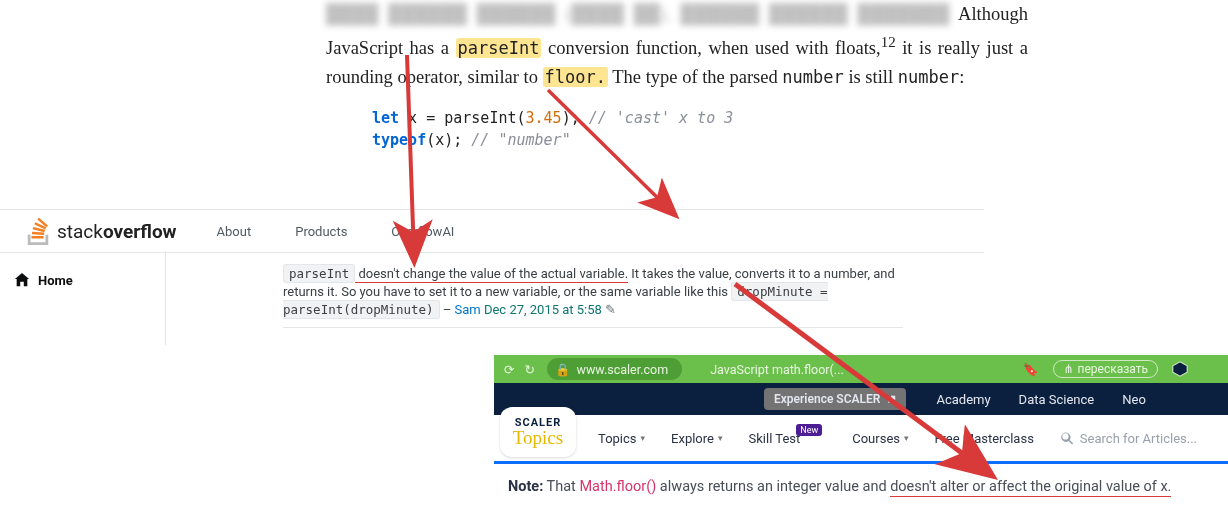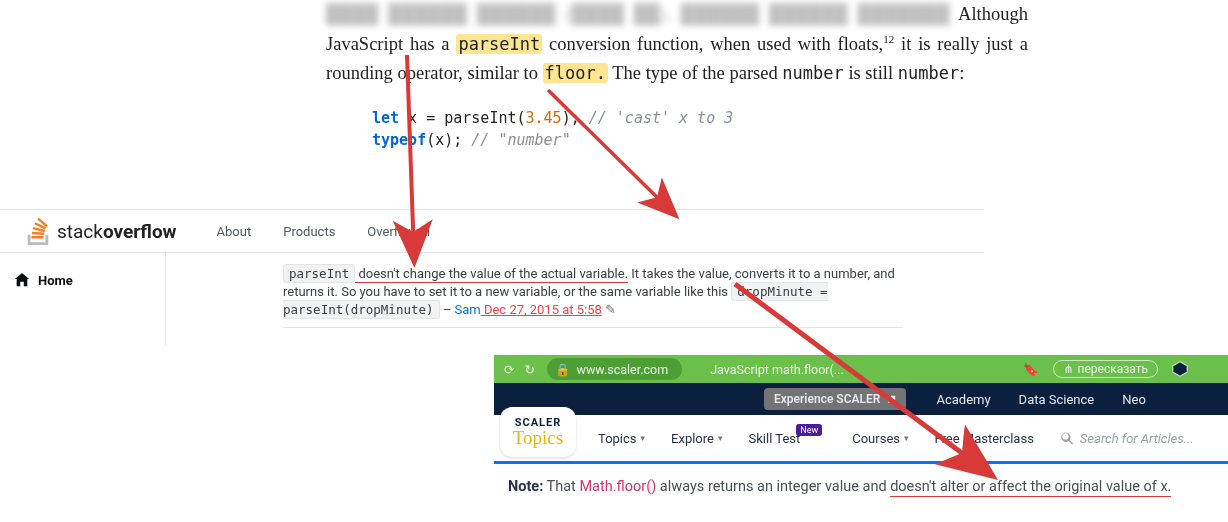--- a/index.html
+++ b/index.html
@@ -4,42 +4,42 @@
 <style>
   html,body{margin:0;padding:0;font-family:Georgia,'Times New Roman',serif;color:#222;background:#fff;width:1228px;height:522px;overflow:hidden;}
   .abs{position:absolute;}
   .sans{font-family:-apple-system,BlinkMacSystemFont,"Segoe UI",Roboto,Helvetica,Arial,sans-serif;}
   .mono{font-family:Consolas,Menlo,Monaco,monospace;}
 
   
   #book{left:326px;top:0;width:702px;font-size:18.5px;line-height:1.6;text-align:justify;}
   #book .hl{background:#fde591;border-radius:3px;padding:0 2px;}
   #book .code{font-family:Consolas,Menlo,Monaco,monospace;font-size:17px;}
-  #book sup{font-size:11px;vertical-align:super;}
+  #book sup{font-size:15px;vertical-align:super;}
   .blur{filter:blur(3px);opacity:.45;color:#777;letter-spacing:0;}
   #codeblock{left:372px;top:108px;width:520px;font-size:15px;line-height:1.45;}
   #codeblock .kw{color:#0066d6;font-weight:bold;}
   #codeblock .num{color:#d46b08;}
   #codeblock .com{color:#8a8f99;font-style:italic;}
 
   
   #so-header{left:0;top:209px;width:984px;height:42px;border-top:1px solid #e3e6e8;border-bottom:1px solid #e3e6e8;display:flex;align-items:center;font-size:13px;color:#525960;}
   #so-header .logo{margin-left:25px;display:flex;align-items:center;}
-  #so-header .nav{margin-left:40px;display:flex;gap:32px;}
+  #so-header .nav{margin-left:40px;display:flex;gap:44px;}
   #so-header .search-wrap{margin-left:32px;flex:1;display:flex;align-items:center;border:1px solid #babfc4;border-radius:4px;height:30px;padding:0 8px;color:#838c95;max-width:720px;}
   #so-header .search-wrap svg{margin-right:6px;}
   #so-header .search-wrap input{border:none;outline:none;font-size:13px;flex:1;background:transparent;font-family:inherit;}
   #so-side{left:0;top:251px;width:165px;border-right:1px solid #e3e6e8;height:80px;padding-top:14px;}
   #so-side .item{display:flex;align-items:center;padding:7px 8px 7px 14px;font-size:13px;color:#0c0d0e;font-weight:700;}
   #so-side .item svg{margin-right:8px;}
   #so-comment{left:283px;top:265px;width:620px;font-size:13px;color:#3b4045;line-height:1.4;}
   #so-comment .inlcode{background:#f1f2f3;border:1px solid #e3e6e8;border-radius:3px;padding:1px 5px;font-family:Consolas,Menlo,Monaco,monospace;font-size:12.5px;}
   #so-comment .redund{border-bottom:1.5px solid #d83a3a;padding-bottom:1px;}
   #so-comment .user{color:#0074cc;}
-  #so-comment .date{color:#ef4444;text-decoration:underline;}
+  #so-comment .date{color:#0f766e;}
   #so-foot{border-bottom:1px solid #e3e6e8;left:283px;top:326px;width:620px;height:1px;}
   .pen{color:#6a737c;}
 
   
   #browser{left:494px;top:355px;width:734px;background:#0b1f3f;}
   #url{height:28px;background:#6bc04b;display:flex;align-items:center;padding:0 10px;color:#e8f5e1;font-size:12.5px;font-family:-apple-system,Roboto,sans-serif;}
   #url .addr{background:#4e9e36;border-radius:13px;height:22px;display:flex;align-items:center;padding:0 14px 0 8px;margin:0 8px;color:#e8f5e1;}
   #url .lock{opacity:.9;margin-right:6px;}
   #url .title{margin-left:20px;white-space:nowrap;}
   #url .spacer{flex:1;}
@@ -49,21 +49,21 @@
   #scaler-top{height:32px;background:#0b1f3f;display:flex;align-items:center;font-size:13px;color:#e4e7ef;padding-left:270px;}
   #scaler-top .exp{background:#737373;border-radius:4px;padding:4px 10px;font-size:12px;font-weight:600;margin-right:30px;display:flex;align-items:center;}
   #scaler-top .tnav{margin-right:28px;white-space:nowrap;font-size:13px;}
 
   #scaler-bar{height:46px;background:#fff;display:flex;align-items:center;padding-left:104px;border-bottom:3px solid #0d6efd;font-size:13px;color:#2b3245;}
   #scaler-logo{position:absolute;left:6px;top:24px;width:76px;height:50px;background:#fff;border-radius:12px;display:flex;flex-direction:column;align-items:center;justify-content:center;font-size:11px;font-weight:700;letter-spacing:1px;color:#0b1f3f;box-shadow:0 1px 3px rgba(0,0,0,.15);}
   #scaler-logo .t{font-family:'Brush Script MT',cursive;font-size:19px;letter-spacing:0;color:#e6b800;font-weight:400;margin-top:-2px;}
   #scaler-bar .mnav{margin-right:26px;display:flex;align-items:center;white-space:nowrap;}
   #scaler-bar .chev{margin-left:4px;font-size:9px;color:#777;}
   #scaler-bar .new{background:#4c1d95;color:#fff;font-size:9px;font-weight:400;border-radius:3px;padding:1px 4px;position:relative;top:-8px;left:-4px;}
-  #scaler-bar .srch{color:#9aa0ab;display:flex;align-items:flex-start;font-style:italic;}
+  #scaler-bar .srch{color:#9aa0ab;display:flex;align-items:flex-start;}
   #scaler-bar .srch svg{margin-right:6px;}
 
   #note{background:#fff;padding:14px 0 8px 14px;font-size:14.5px;color:#4a4e57;font-family:-apple-system,Roboto,sans-serif;}
   #note b{color:#2b3245;}
   #note .mf{color:#d6336c;}
   #note .redund{border-bottom:1.5px solid #d83a3a;padding-bottom:1px;}
 
   
   #arrows{left:0;top:0;width:1228px;height:522px;pointer-events:none;}
 </style>

